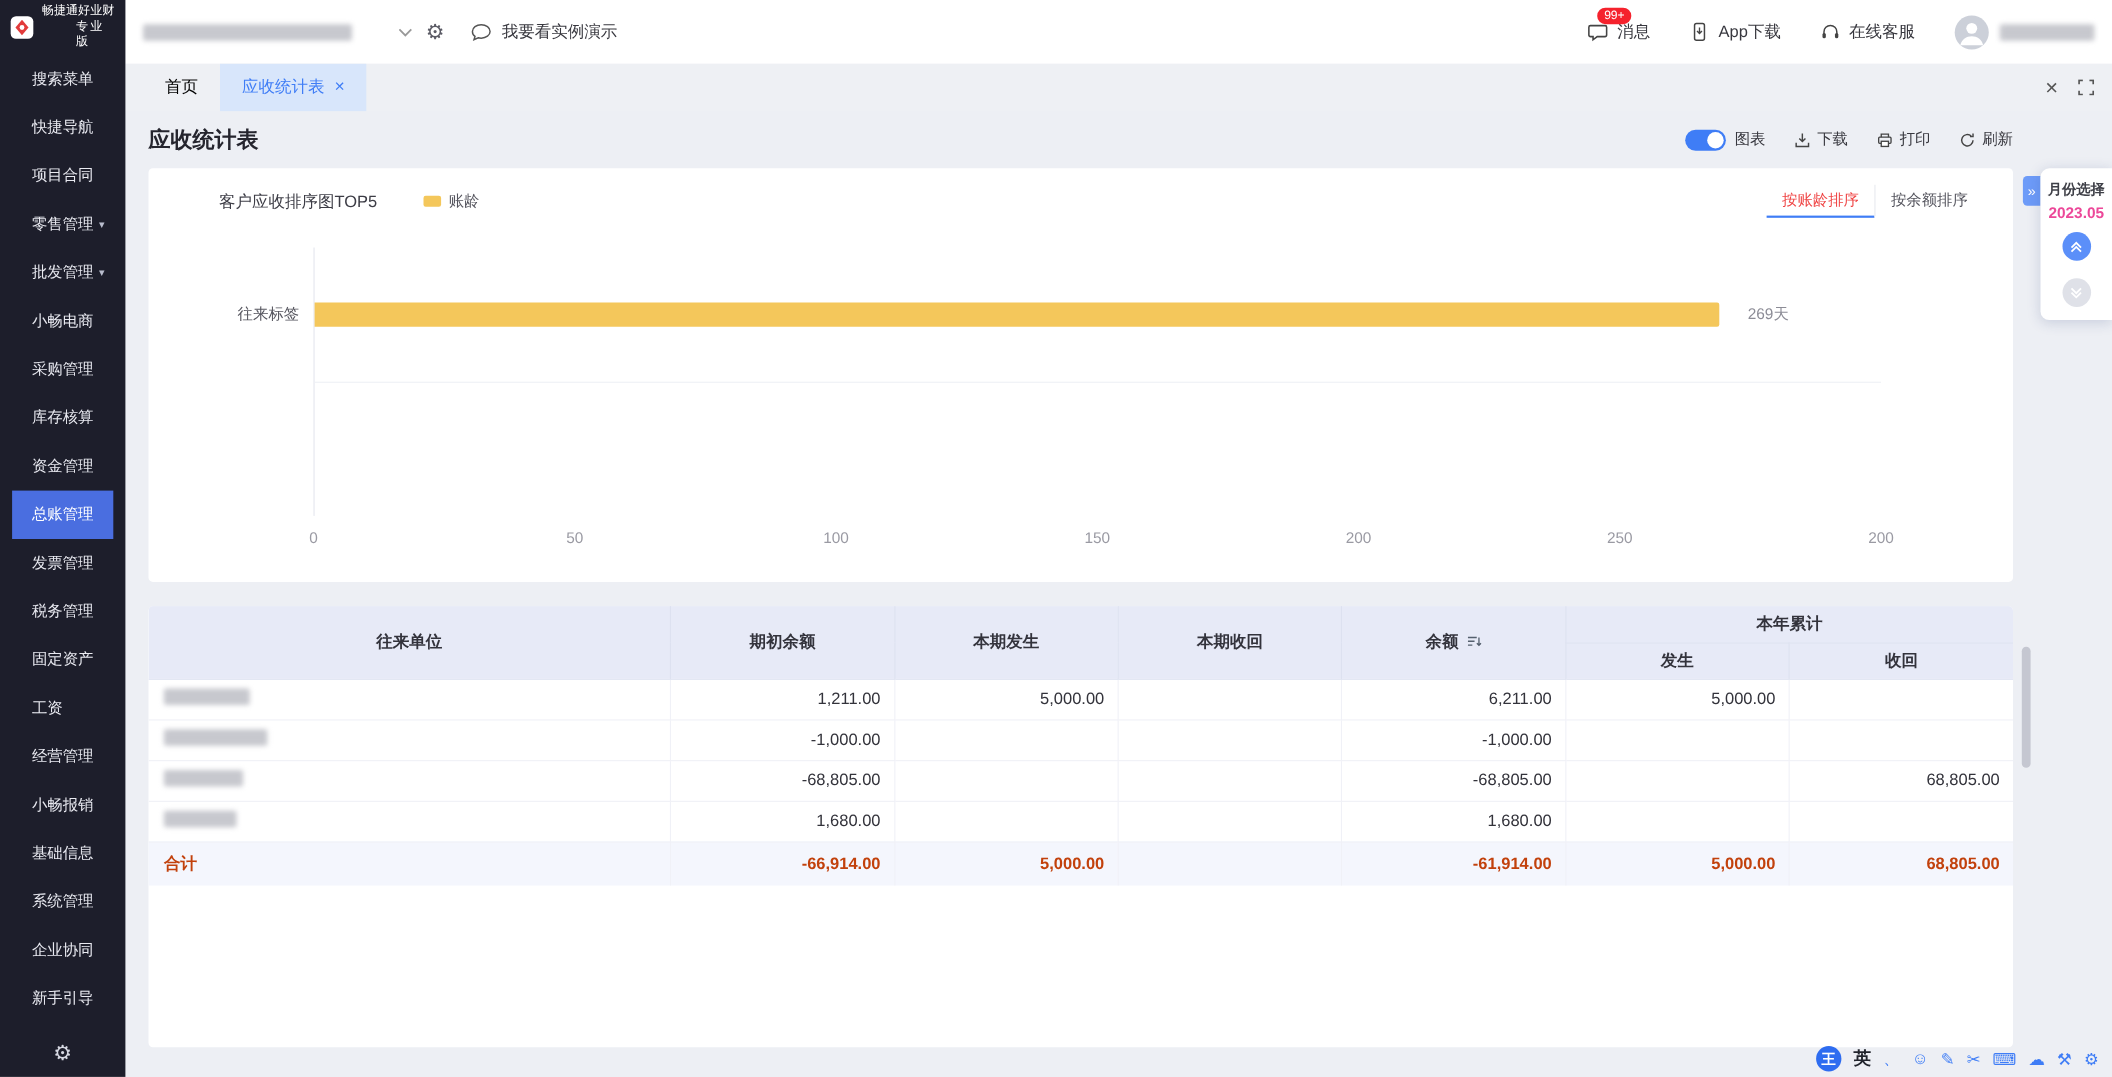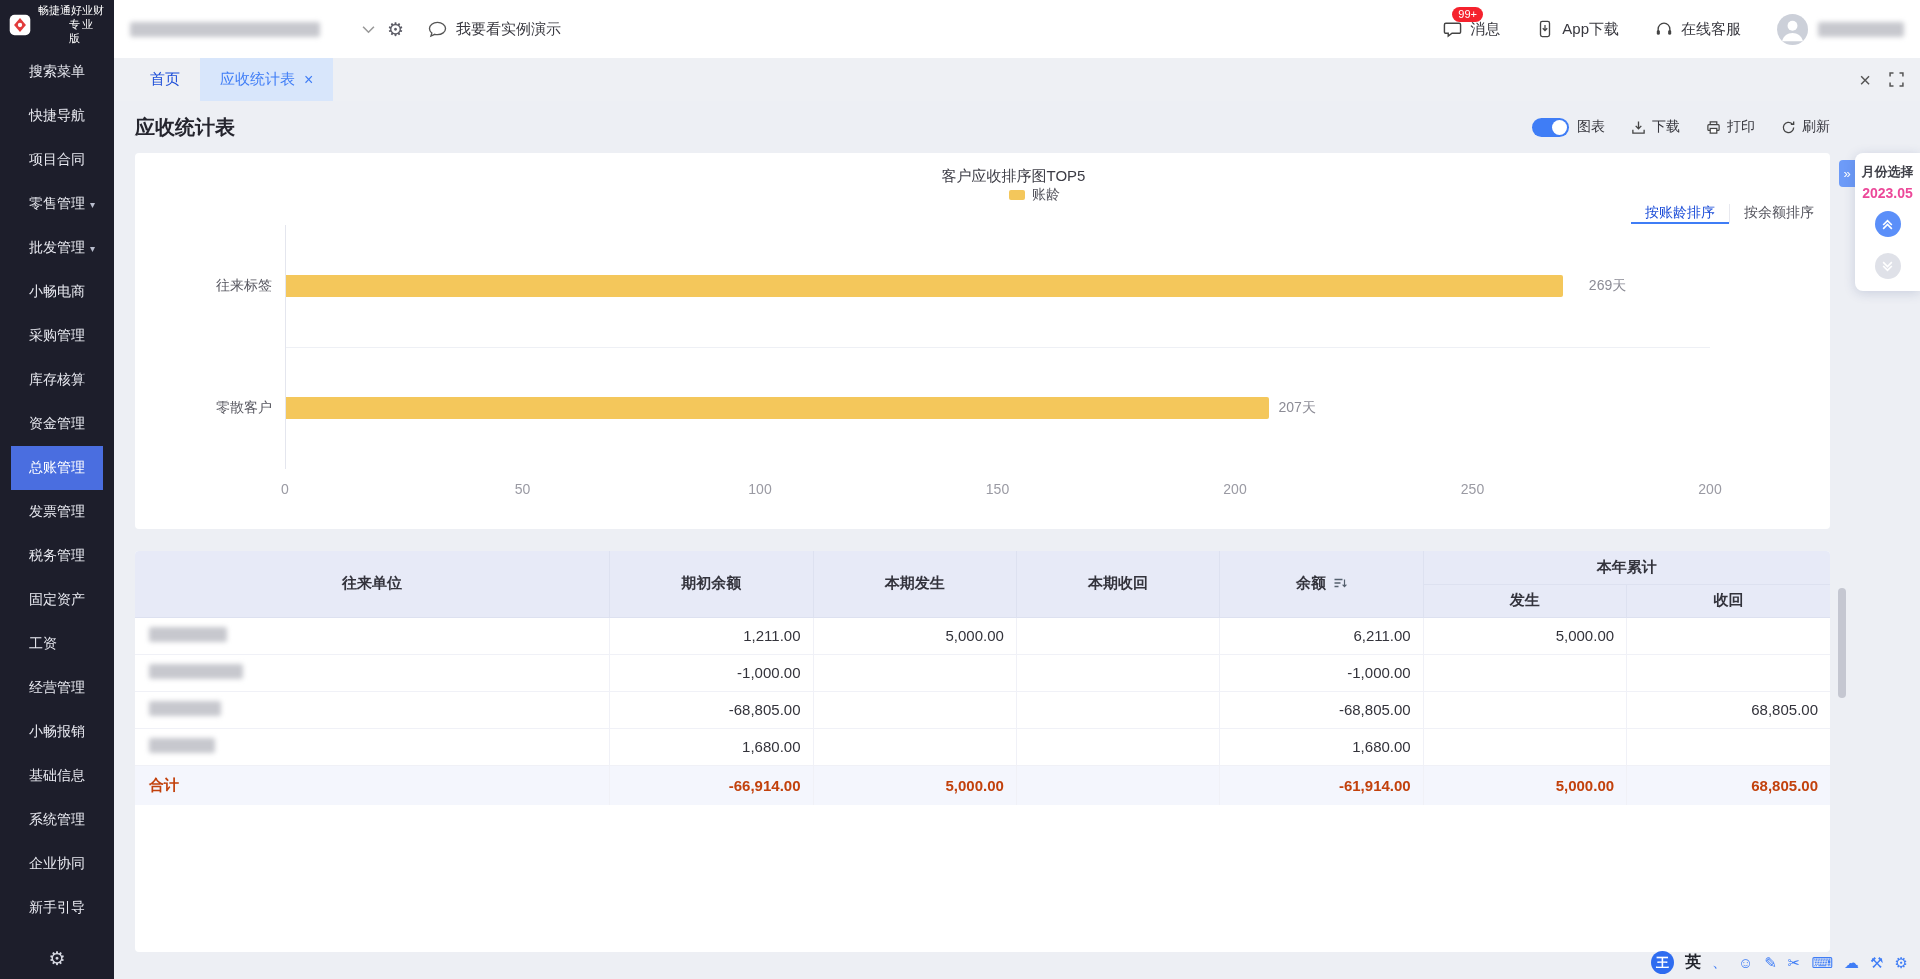--- a/index.html
+++ b/index.html
@@ -40,21 +40,21 @@
   .badge { position:absolute; top:-13px; left:9px; background:#f5222d; color:#fff;
     font-size:11px; line-height:15px; padding:0 6px; border-radius:8px; filter:none; }
   .tb-user { display:flex; align-items:center; gap:10px; cursor:pointer; }
   .avatar { width:31px; height:31px; border-radius:50%; background:#ccd0d9; overflow:hidden;
     display:flex; align-items:center; justify-content:center; }
   .tb-user .redacted { width:86px; }
 
   .tabbar { height:43px; background:#eef0f4; display:flex; align-items:stretch;
     padding-left:16px; position:relative; }
   .tab { display:flex; align-items:center; gap:9px; padding:0 20px; font-size:15px;
-    color:#1d4ed8; cursor:pointer; }
+    color:#000000; cursor:pointer; }
   .tab.active { background:#d8e6fb; color:#3f7df6; }
   .tab-close { font-size:16px; line-height:1; }
   .tabbar-right { position:absolute; right:16px; top:0; bottom:0; display:flex;
     align-items:center; gap:18px; color:#555; }
   .close-all { font-size:20px; line-height:1; cursor:pointer; }
   .fullscreen { cursor:pointer; display:flex; }
 
   .content { position:absolute; top:101px; left:0; right:0; bottom:0; padding:0 90px 0 21px; }
   .page-head { height:52px; display:flex; align-items:center; }
   .page-head h1 { font-size:20px; font-weight:700; color:#25252e; }
@@ -62,29 +62,29 @@
     font-size:14px; color:#38383f;text-align:right; }
   .toggle-wrap { display:flex; align-items:center; gap:8px; }
   .switch { width:37px; height:19px; background:#3f7df6; border-radius:10px;
     position:relative; display:inline-block; cursor:pointer; }
   .switch i { position:absolute; right:2px; top:2px; width:15px; height:15px;
     background:#fff; border-radius:50%; }
   .act { display:flex; align-items:center; gap:6px; cursor:pointer; }
 
   .card { background:#fff; border-radius:4px; }
   .chart-card { height:376px; }
-  .chart-head { display:flex; align-items:center; padding:14px 2px 0 64px; height:46px;flex-direction:column; }
+  .chart-head { display:flex; align-items:center; padding:14px 27px 0 64px; height:46px; }
   .chart-title { font-size:15px; color:#3c3c45; }
   .legend { display:flex; align-items:center; gap:7px; margin-left:42px; font-size:14px; color:#55555e; }
   .legend i { width:16px; height:10px; border-radius:2px; display:inline-block; }
   .sort-tabs { margin-left:auto; display:flex; align-items:stretch; height:30px; }
   .sort { display:flex; align-items:center; padding:0 14px; font-size:14px; color:#55555e;
     border-bottom:2px solid transparent; cursor:pointer; }
   .sort + .sort { border-left:1px solid #e8e9ef; }
-  .sort.active { color:#1d4ed8; border-bottom-color:#3f7df6;text-align:center; }
+  .sort.active { color:#ef4444; border-bottom-color:#3f7df6;text-align:center; }
 
   .plot-wrap { margin:26px 120px 0 0; }
   .plot-area { position:relative; margin-left:150px; height:244px; border-left:1px solid #e4e6ee; }
   .mid-line { position:absolute; left:0; right:0; top:50%; height:1px; background:#eef0f5; }
   .bar-row { position:relative; height:122px; }
   .bar-cat { position:absolute; left:-160px; width:146px; top:50%; transform:translateY(-50%);
     text-align:right; font-size:14px; color:#55555e; white-space:nowrap; }
   .bar { position:absolute; left:0; top:50%; transform:translateY(-50%); height:22px;
     border-radius:0 2px 2px 0; }
   .bar-val { position:absolute; top:50%; transform:translateY(-50%); margin-left:10px;
@@ -336,25 +336,20 @@
             <span class="sort">按余额排序</span>
           </div>
         </div>
         <div class="plot-wrap">
           <div class="plot-area">
             <div class="mid-line"></div>
           <div class="bar-row">
                 <div class="bar-cat">往来标签</div>
                 <div class="bar" style="width: 89.6667%; background: rgb(244, 199, 91);"></div>
                 <div class="bar-val" style="left: 89.6667%; margin-left: 26px;">269天</div>
-              </div>
-              <div class="bar-row">
-                <div class="bar-cat">零散客户</div>
-                <div class="bar" style="width: 69%; background: rgb(244, 199, 91);"></div>
-                <div class="bar-val" style="left: 69%;">207天</div>
               </div>
             </div>
           <div class="tick-row">
               <span class="tick" style="left: 0%;">0</span>
               <span class="tick" style="left: 16.6667%;">50</span>
               <span class="tick" style="left: 33.3333%;">100</span>
               <span class="tick" style="left: 50%;">150</span>
               <span class="tick" style="left: 66.6667%;">200</span>
               <span class="tick" style="left: 83.3333%;">250</span>
               <span class="tick" style="left: 100%;">200</span>

